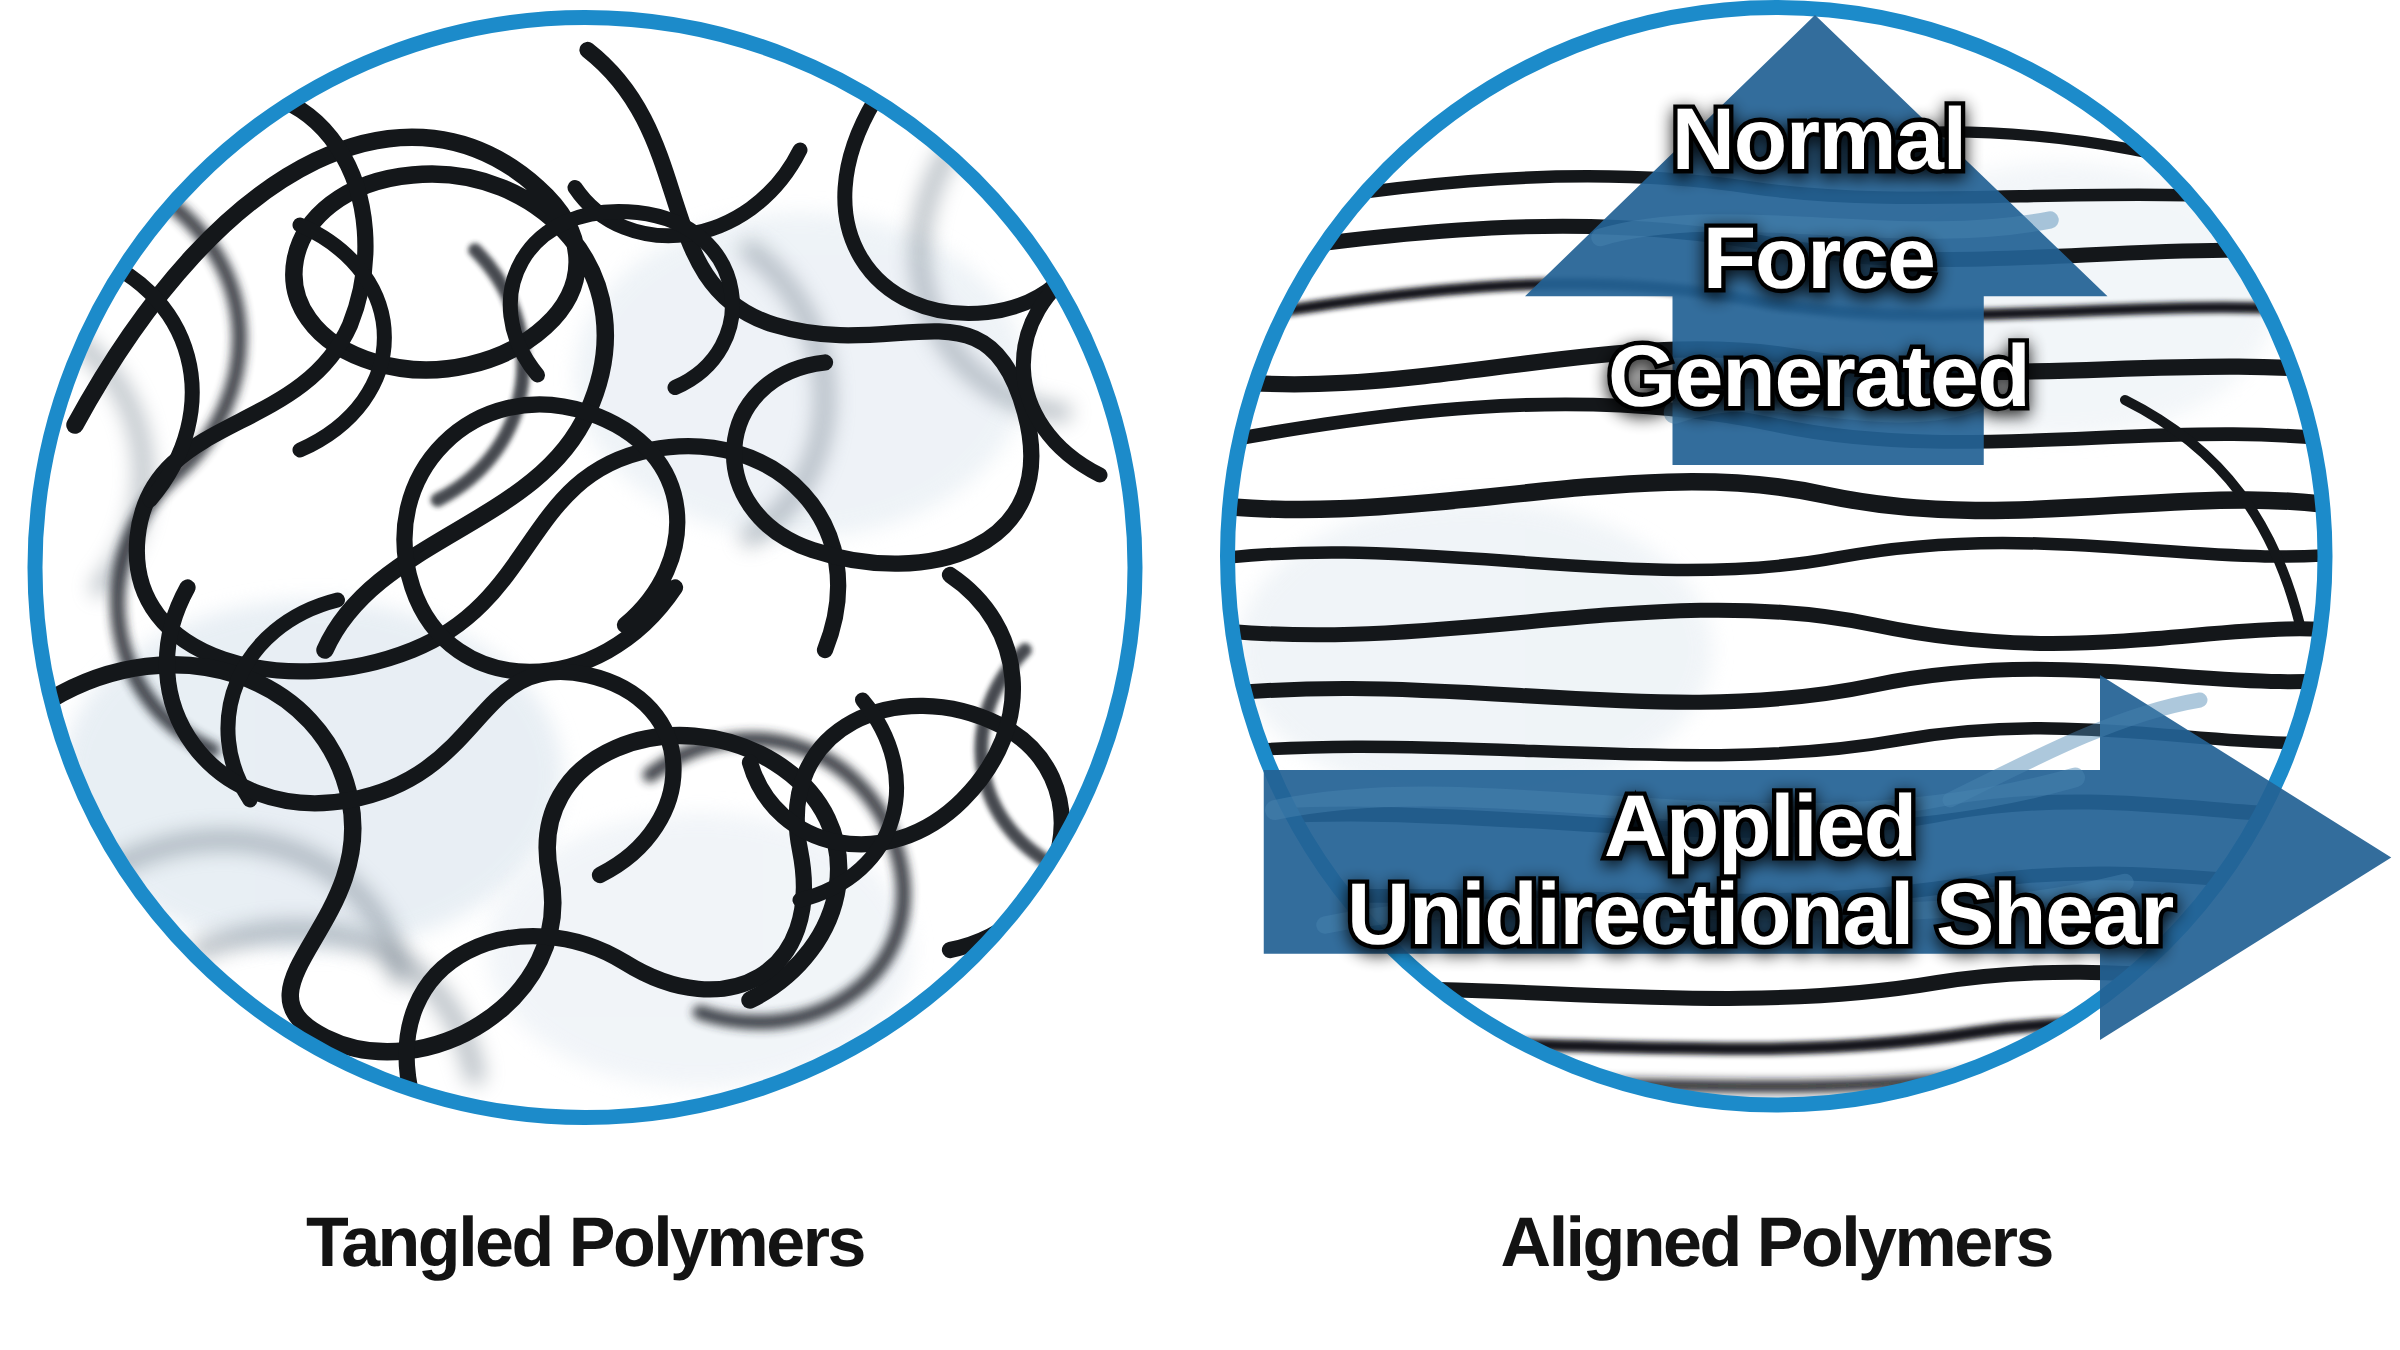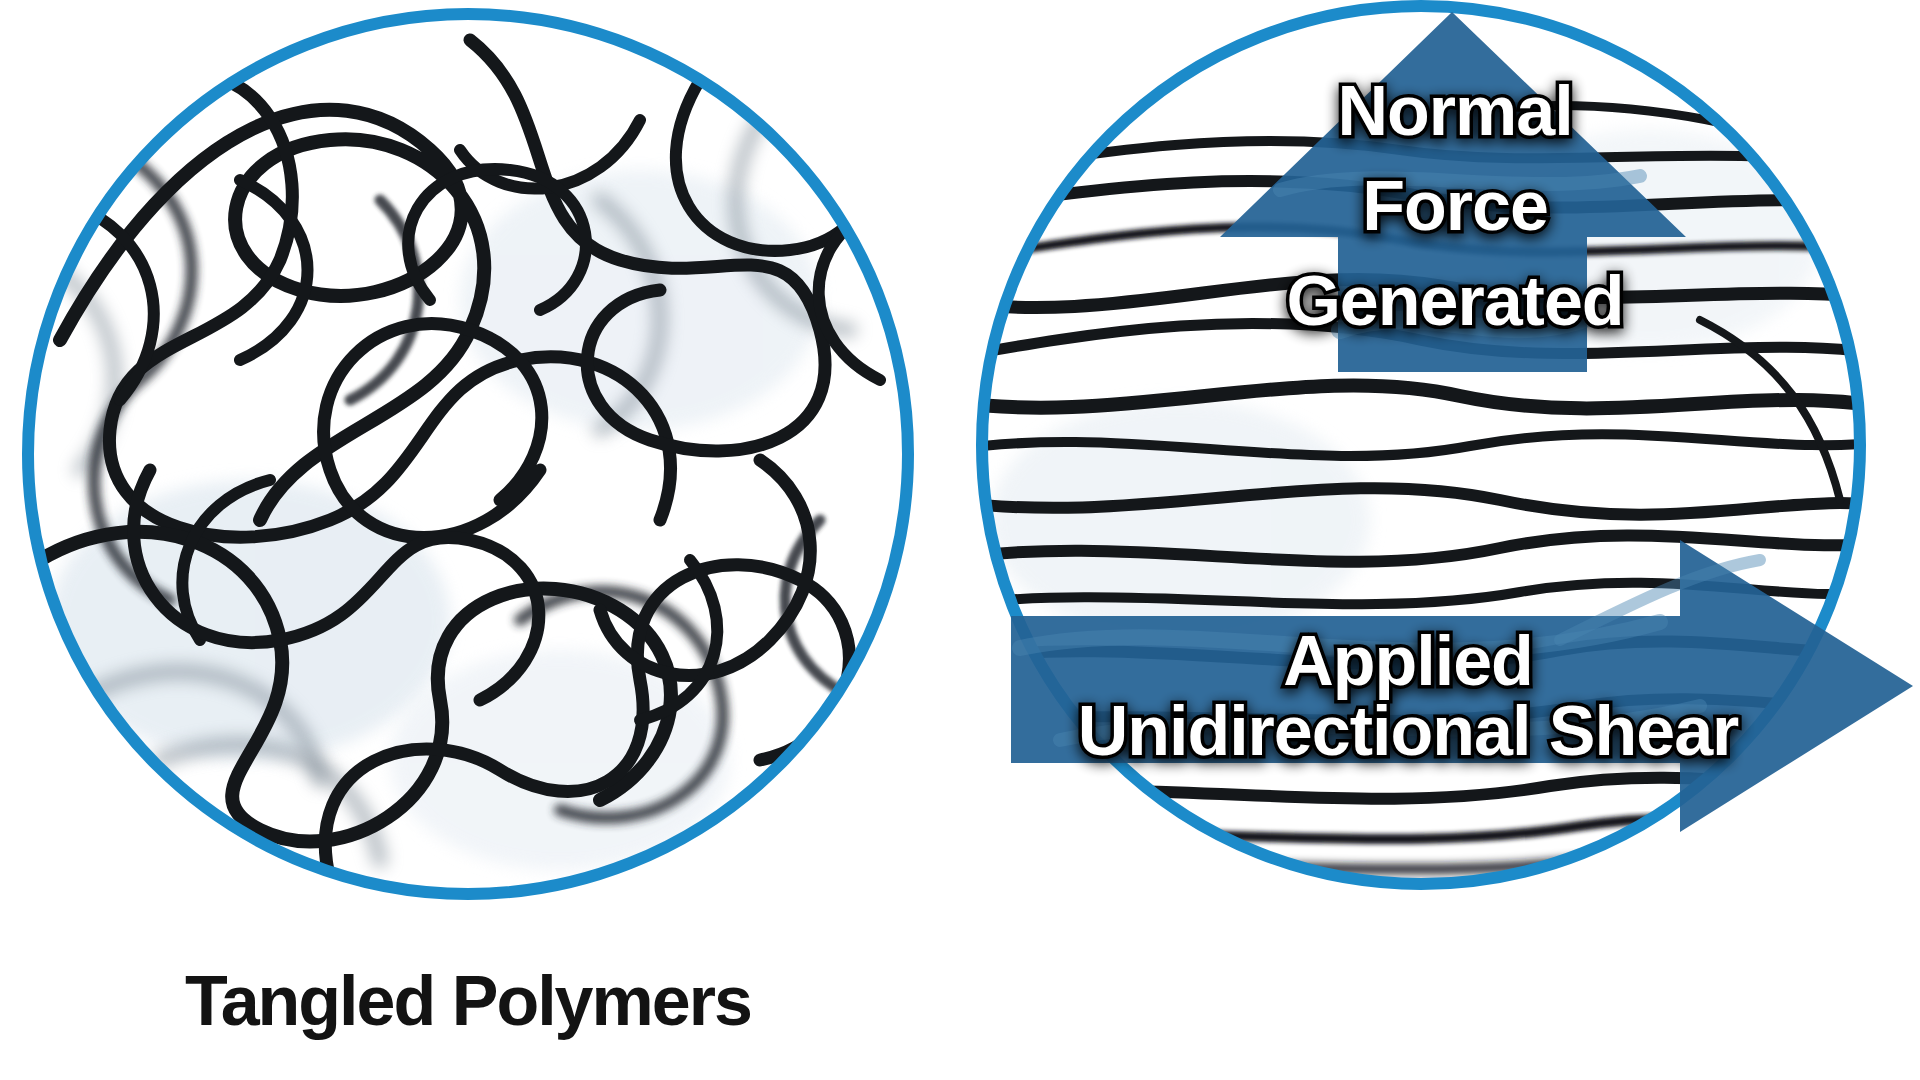--- a/index.html
+++ b/index.html
@@ -9,21 +9,21 @@
   .wire{fill:none;stroke:#14171a;stroke-linecap:round;stroke-linejoin:round;}
   .wire-soft{fill:none;stroke:#262b30;stroke-linecap:round;stroke-linejoin:round;opacity:.85;}
   .wire-bg{fill:none;stroke:#75828e;stroke-linecap:round;stroke-linejoin:round;opacity:.5;}
   .ring{fill:none;stroke:var(--ring,#1c8bca);stroke-width:12px;}
   .arrow{fill:var(--arrow,#246294);fill-opacity:.93;}
   .streak{fill:none;stroke:#4a86b2;stroke-linecap:round;opacity:.45;}
   .arrow-label{font-weight:bold;fill:#ffffff;stroke:#000000;stroke-width:7px;
                paint-order:stroke;letter-spacing:-1px;text-anchor:middle;
                font-family:"Liberation Sans",sans-serif;}
   .caption{position:absolute;top:961px;width:856px;text-align:center;
-           font-size:70px;font-weight:bold;letter-spacing:-2px;color:#131313;}
+           font-size:56px;font-weight:bold;letter-spacing:-2px;color:#131313;}
   .caption-left{left:40px;}
   .caption-right{left:993px;}
 </style>
 </head>
 <body>
 
 <div class="stage">
 
 <svg width="1920" height="1080" viewBox="0 0 1920 1080">
   <defs>
@@ -137,14 +137,15 @@
       <text class="arrow-label" x="1455" y="325" font-size="70">Generated</text>
     </g>
     <g filter="url(#softshadow)">
       <text class="arrow-label" x="1408" y="685" font-size="70">Applied</text>
       <text class="arrow-label" x="1408" y="755" font-size="70">Unidirectional Shear</text>
     </g>
   </g>
 </svg>
 
 <div class="caption caption-left">Tangled Polymers</div>
+<div class="caption caption-right">Aligned Polymers</div>
 
 </div>
 
 </body></html>

